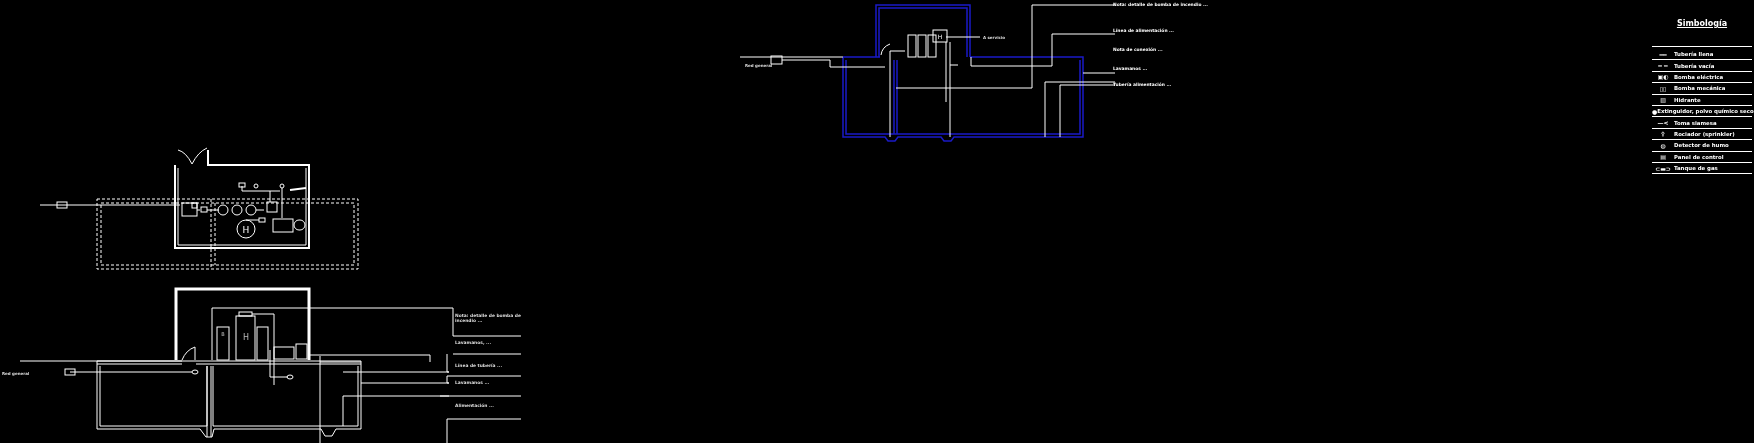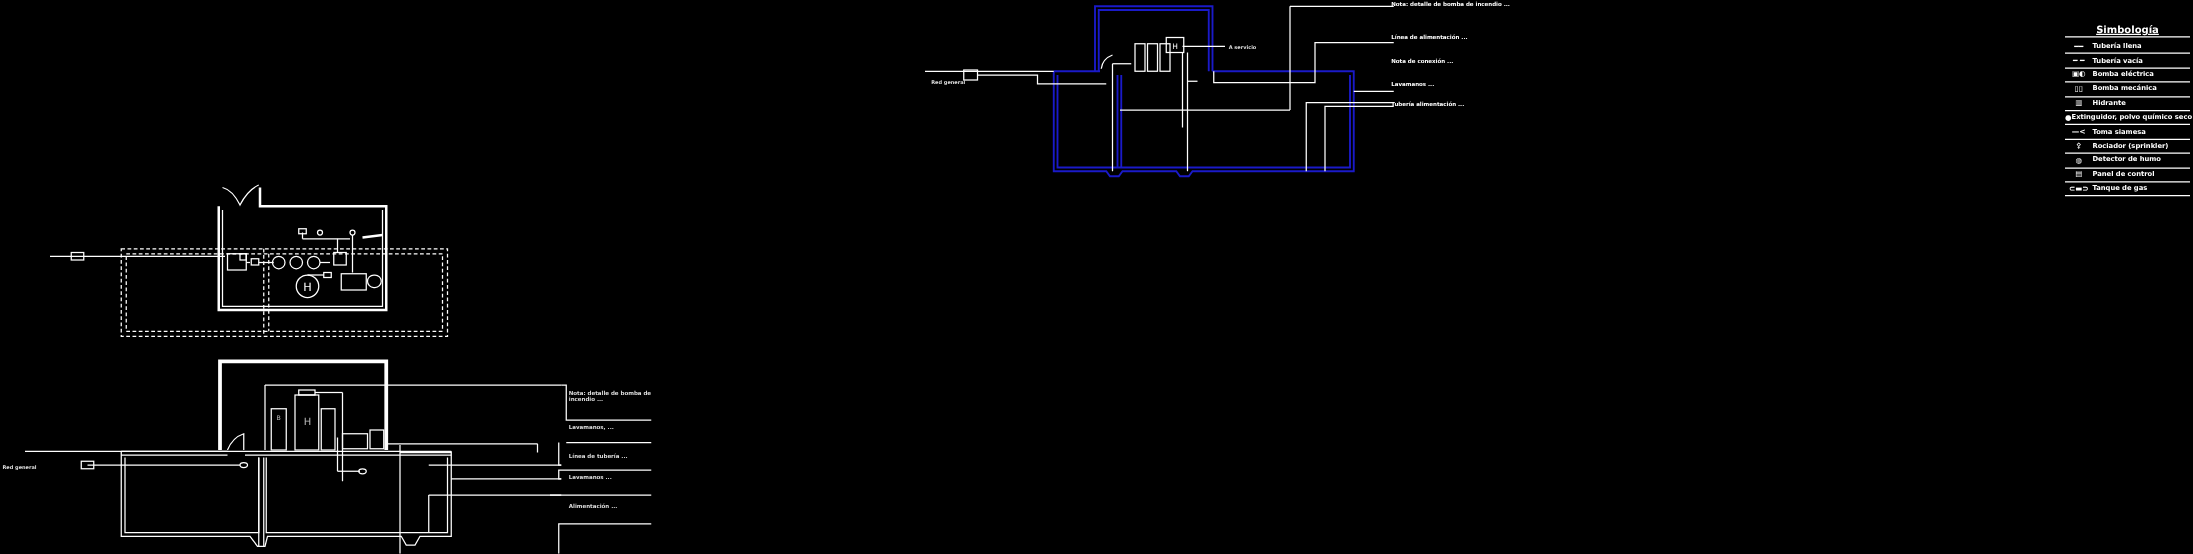--- a/index.html
+++ b/index.html
@@ -1,19 +1,19 @@
 <!DOCTYPE html>
 <html><head>
   <meta charset="utf-8">
   <style>
     html, body { margin: 0; padding: 0; background: #000; }
     body { width: 1754px; height: 443px; overflow: hidden; position: relative; font-family: "DejaVu Sans", sans-serif; color: #fff; }
     svg.canvas { position: absolute; left: 0; top: 0; }
     .legend { position: absolute; left: 1652px; top: 19px; width: 100px; }
-    .legend .title { font-size: 8px; font-weight: bold; text-align: center; color: #fff; border-bottom: 1px solid #fff; padding-bottom: 1px; margin-bottom: 2px; text-decoration: underline; }
+    .legend .title { font-size: 8px; font-weight: bold; text-align: center; color: #fff; border-bottom: 1px solid #fff; padding-bottom: 18px; margin-bottom: 2px; text-decoration: underline; }
     .legend .row { display: flex; align-items: center; height: 10.4px; border-bottom: 1px solid #fff; font-size: 5.4px; font-weight: bold; white-space: nowrap; }
     .legend .sym { width: 22px; display: inline-flex; justify-content: center; align-items: center; font-size: 6px; }
     .note { position: absolute; font-size: 4.4px; line-height: 5px; font-weight: bold; color: #ddd; }
     .note.w { color: #fff; }
     .lbl { position: absolute; font-size: 4px; font-weight: bold; color: #ddd; white-space: nowrap; }
   </style>
 </head>
 <body>
 
 <svg class="canvas" width="1754" height="443" viewBox="0 0 1754 443" xmlns="http://www.w3.org/2000/svg">

